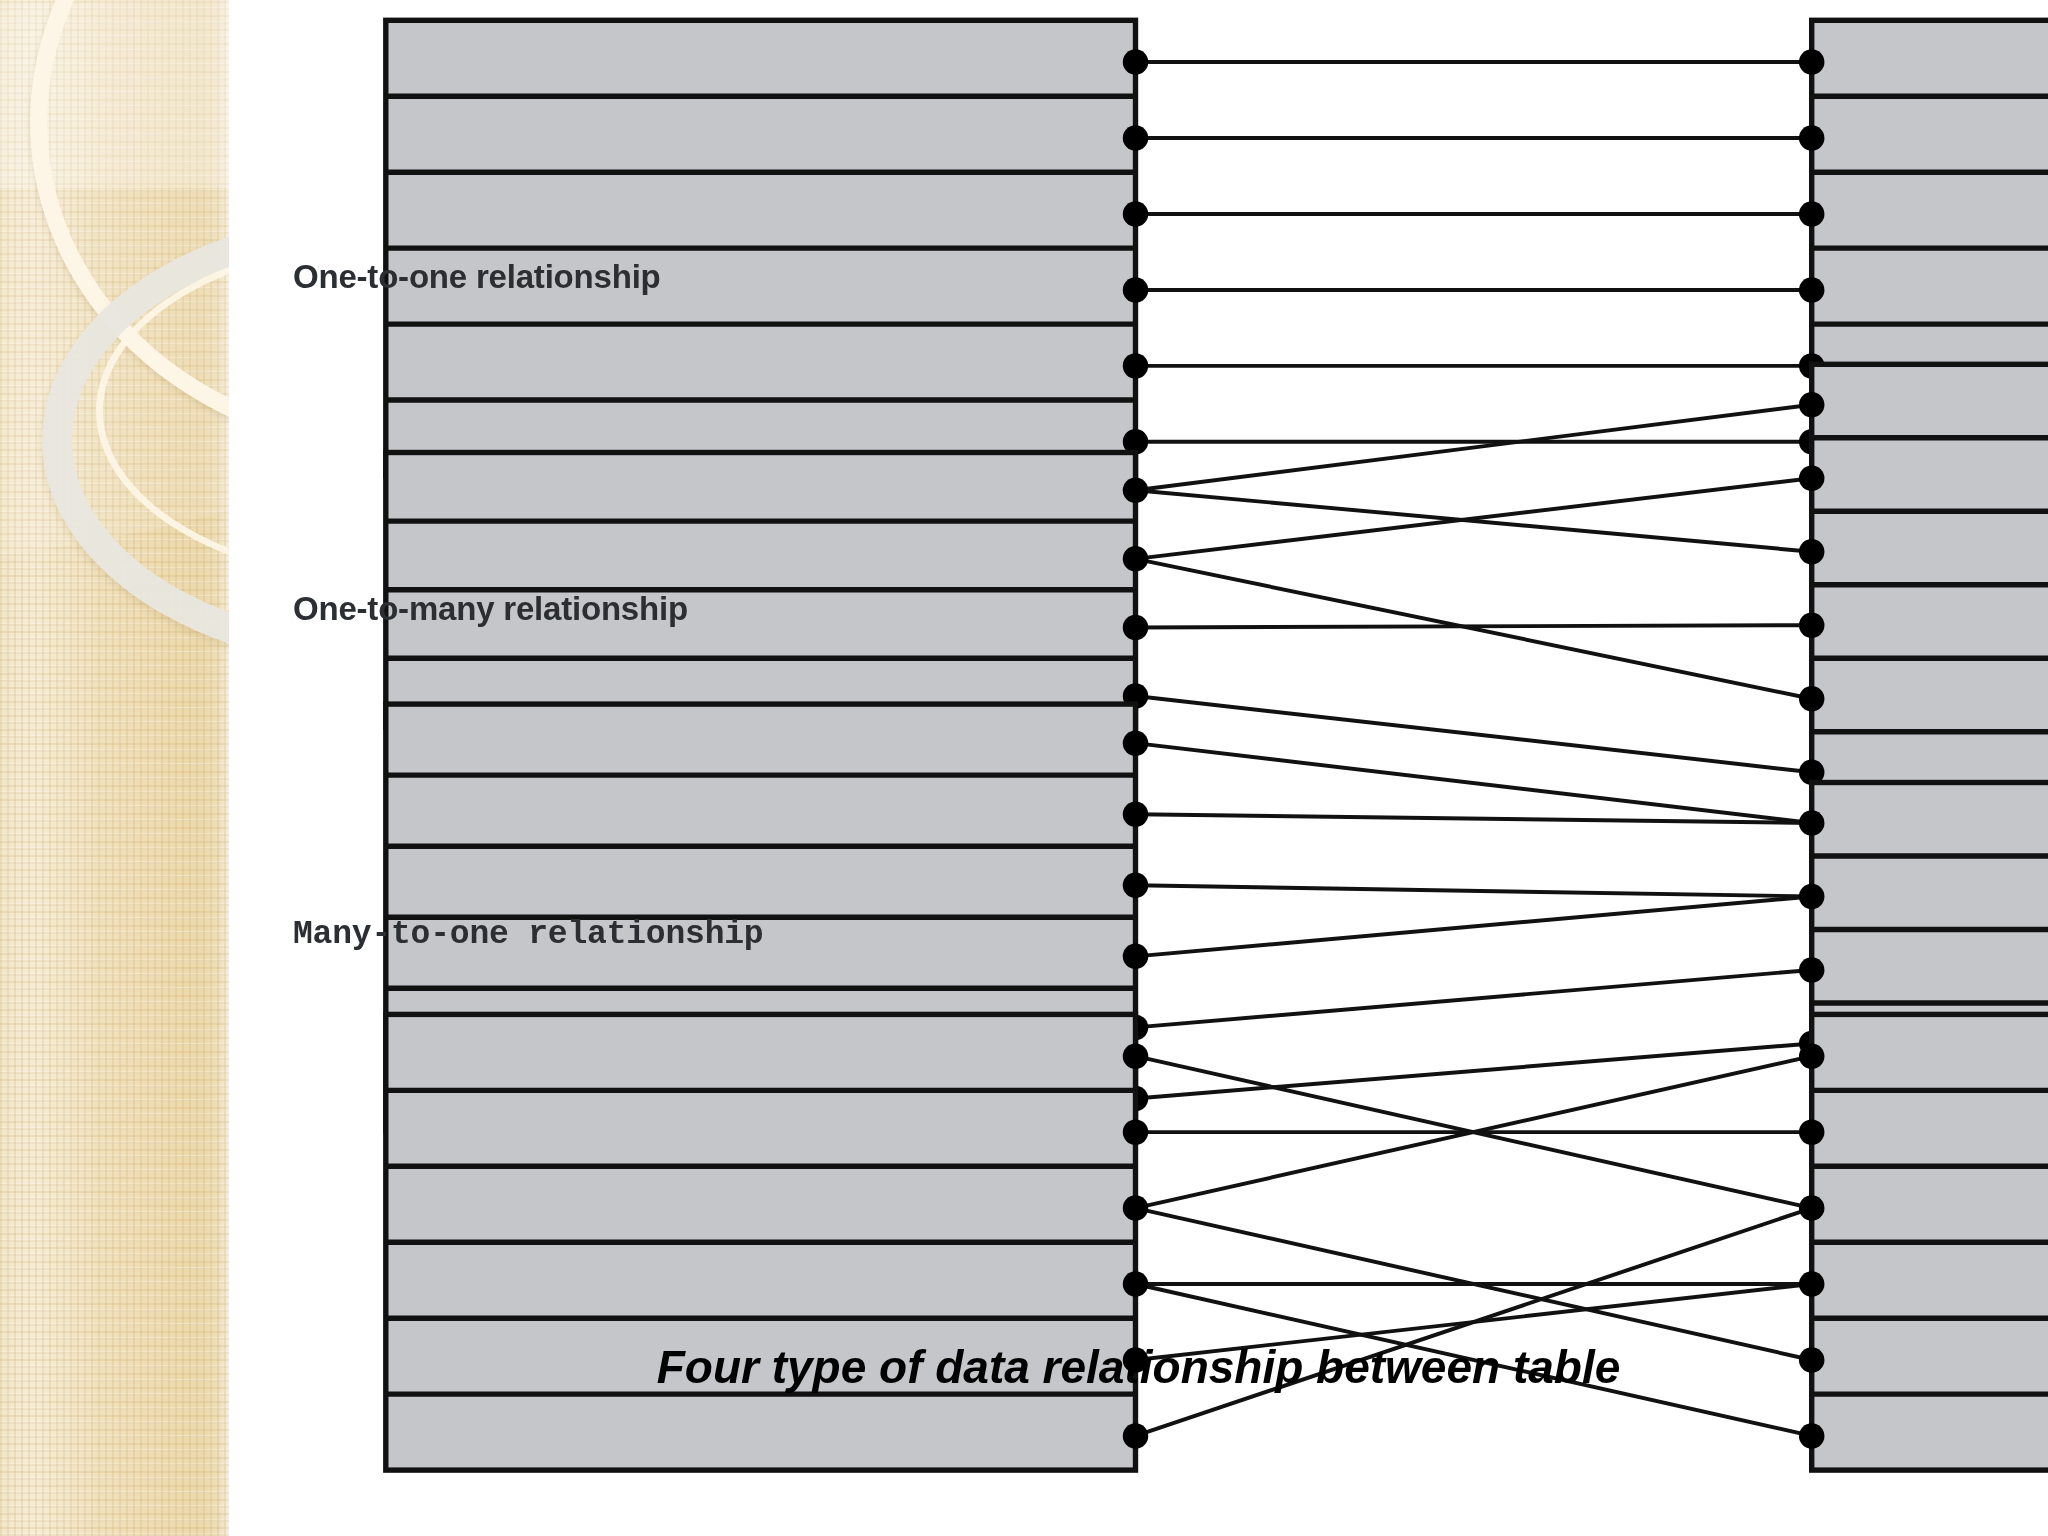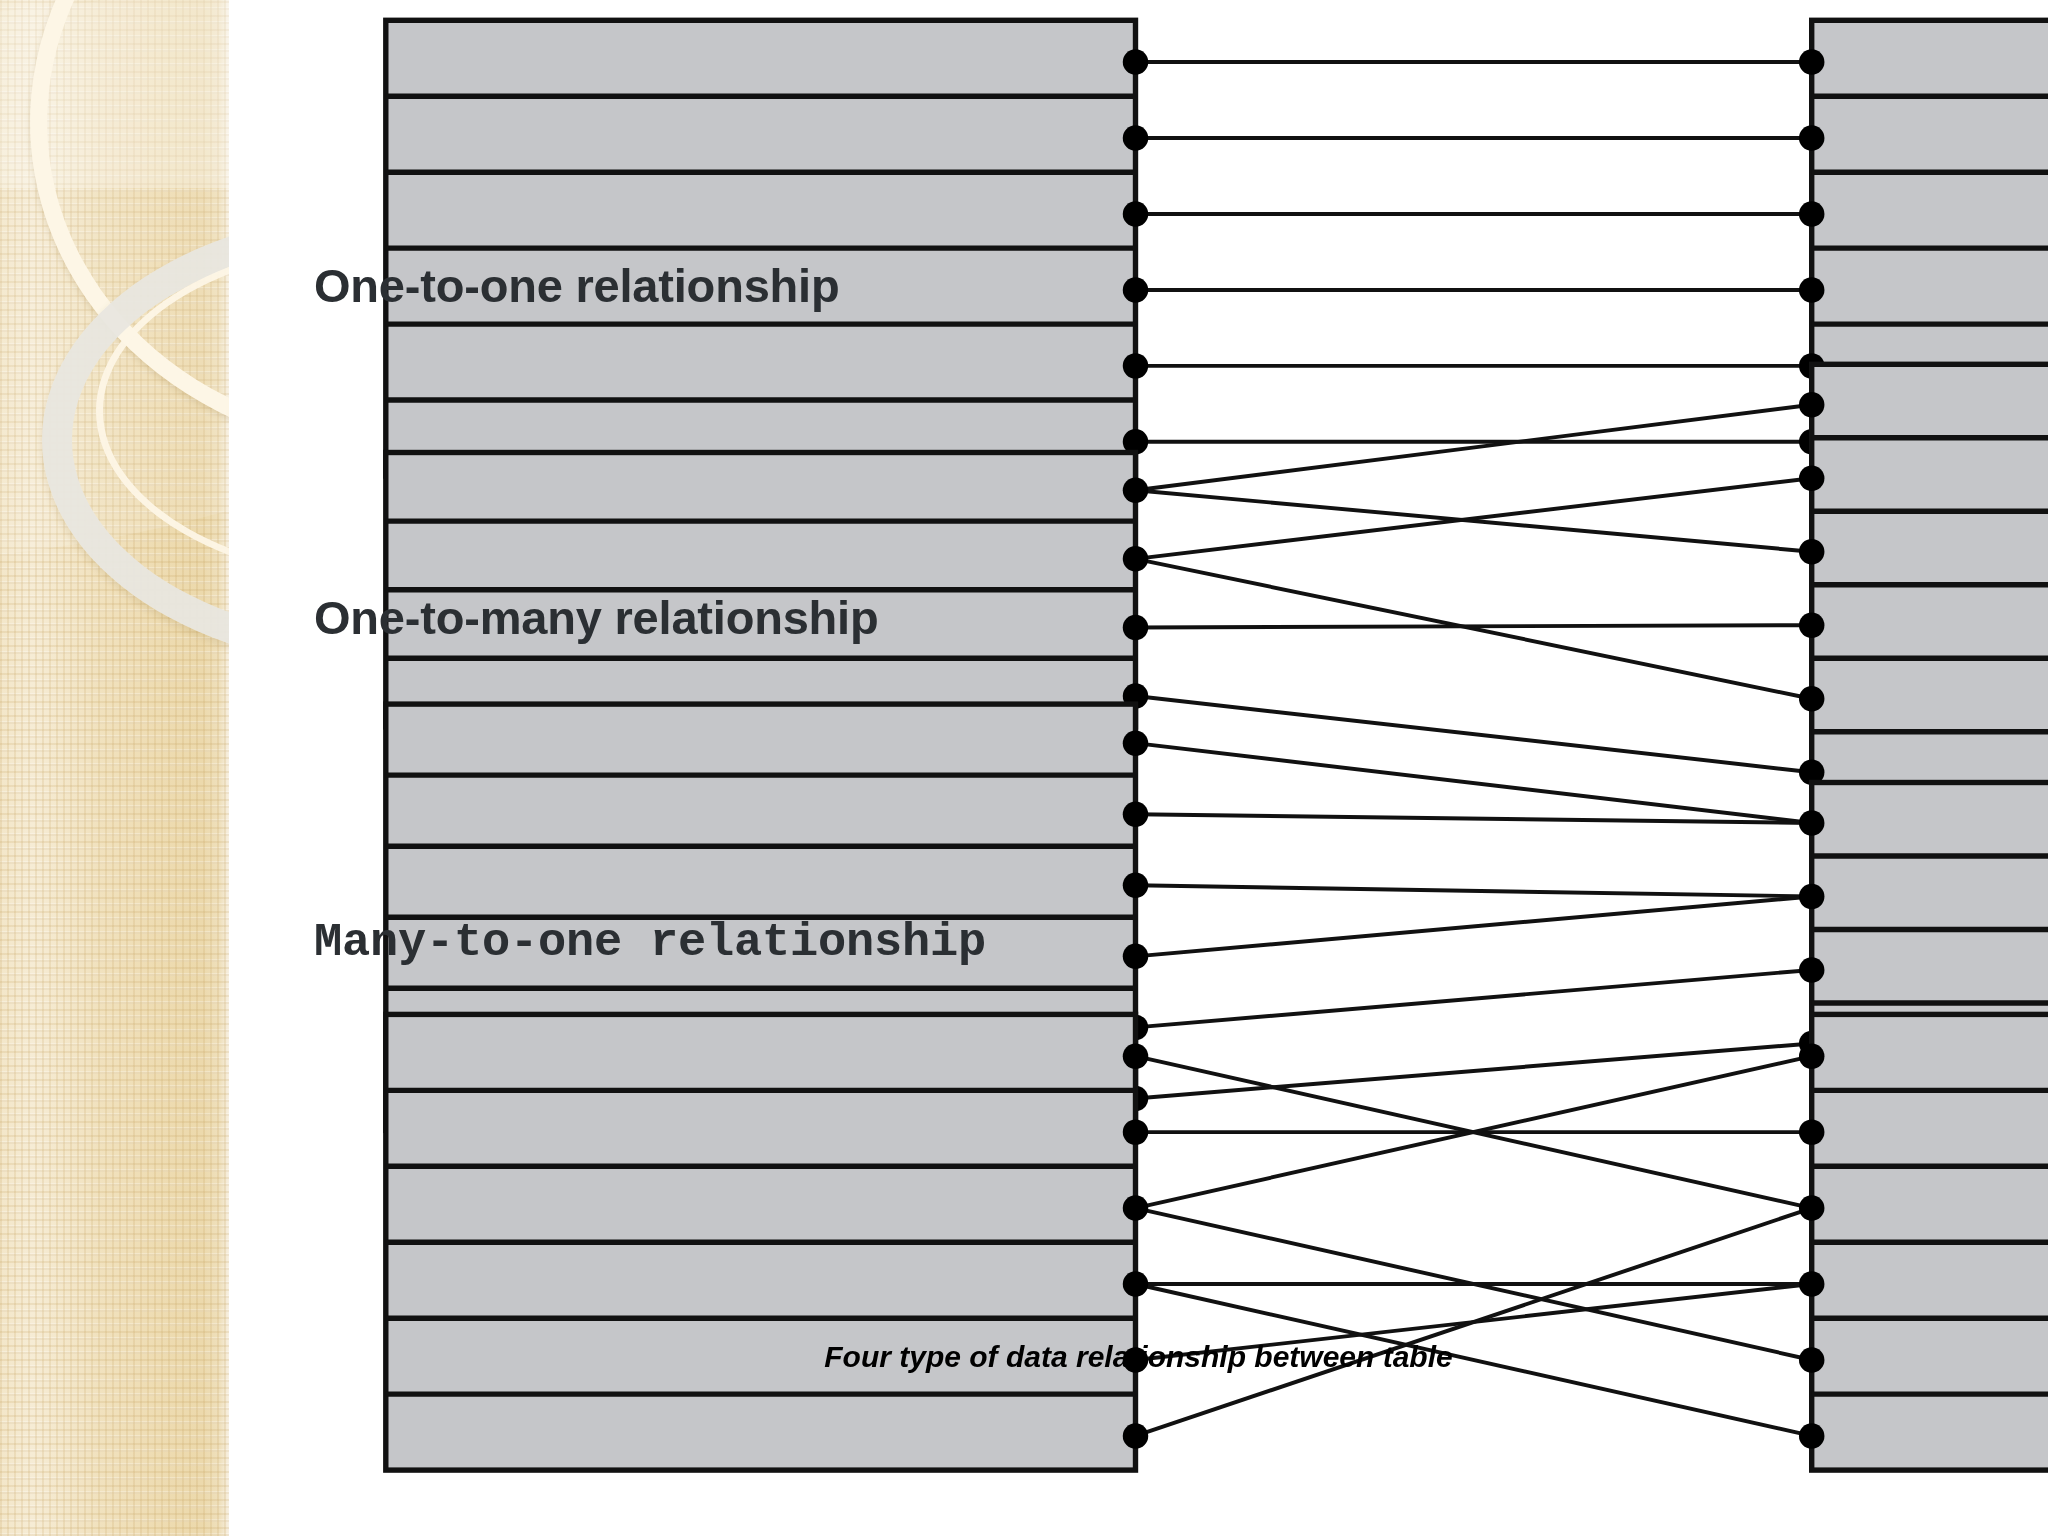--- a/index.html
+++ b/index.html
@@ -126,36 +126,35 @@
   .diagram {
     position: absolute;
     left: 0;
   }
   .diagram svg { display: block; }
 
   .rel-label {
     position: absolute;
     font-family: "Liberation Sans", sans-serif;
     font-weight: bold;
-    font-size: 47px;
+    font-size: 33px;
     letter-spacing: -0.2px;
     color: #2b2f33;
     white-space: nowrap;
-    margin-left: 21px;
   }
 
   .caption {
     position: absolute;
     left: 0;
     width: 1819px;
     text-align: center;
     font-family: "Liberation Sans", sans-serif;
     font-weight: bold;
     font-style: italic;
-    font-size: 30px;
+    font-size: 46px;
     color: #000000;
     white-space: nowrap;
   }
 </style>
 </head>
 <body>
 
 <div class="slide">
 
   <div class="side-band">

